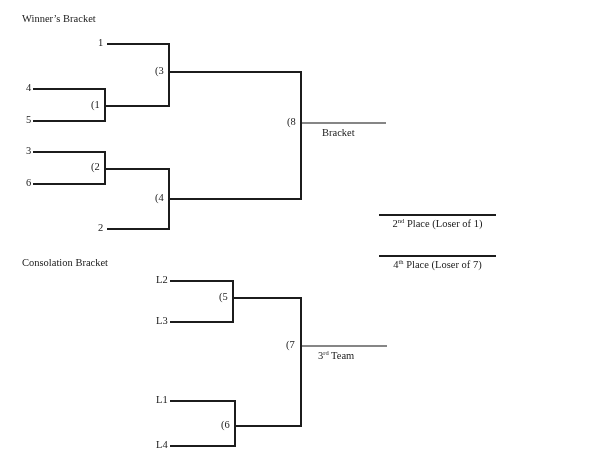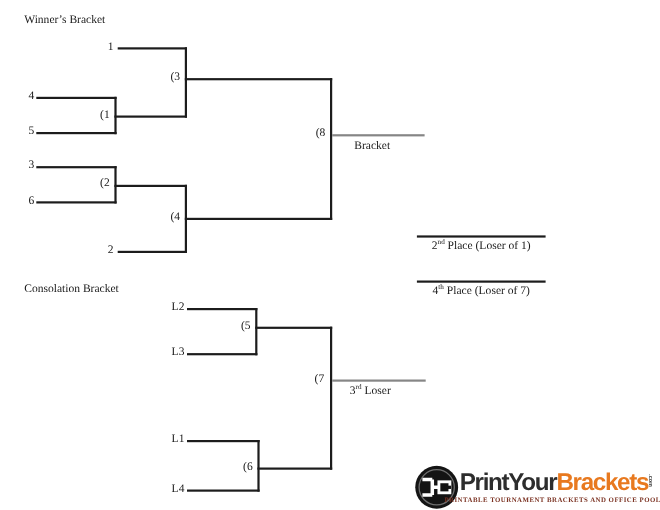--- a/index.html
+++ b/index.html
@@ -87,31 +87,19 @@
   <div class="abs hl gray" style="left:302px;top:345px;width:85px;"></div>
   <div class="abs hl" style="left:170px;top:400px;width:66px;"></div>
   <div class="abs hl" style="left:170px;top:445px;width:66px;"></div>
   <div class="abs vl" style="left:234px;top:400px;height:47px;"></div>
   <div class="abs hl" style="left:234px;top:425px;width:68px;"></div>
 
   <div class="abs lbl" style="left:156px;top:274px;">L2</div>
   <div class="abs lbl" style="left:219px;top:291px;">(5</div>
   <div class="abs lbl" style="left:156px;top:315px;">L3</div>
   <div class="abs lbl" style="left:286px;top:339px;">(7</div>
-  <div class="abs lbl" style="left:318px;top:350px;"><span>3</span><sup>rd</sup><span> Loser</span></div>
+  <div class="abs lbl" style="left:318px;top:350px;"><span>3</span><sup>rd</sup><span> Team</span></div>
   <div class="abs lbl" style="left:156px;top:394px;">L1</div>
   <div class="abs lbl" style="left:221px;top:419px;">(6</div>
   <div class="abs lbl" style="left:156px;top:439px;">L4</div>
 
-  <div class="abs" style="left:375px;top:421px;width:222px;height:43px;">
-    <svg class="abs" style="left:2px;top:2px;" width="40" height="40" viewBox="0 0 40 40">
-      <circle cx="20" cy="20" r="19.5" fill="#141414"></circle>
-      <circle cx="20" cy="20" r="16" fill="none" stroke="#6e6e6e" stroke-width="1.2"></circle>
-      <path d="M7 13 H16 M7 27 H16 M16 13 V27 M16 20 H22" stroke="#ffffff" stroke-width="3.2" fill="none"></path>
-      <rect x="22" y="15" width="10" height="10" fill="none" stroke="#ffffff" stroke-width="2.6"></rect>
-      <rect x="27" y="18.5" width="6" height="3" fill="#141414"></rect>
-    </svg>
-    <div class="abs logo-type" style="left:43px;top:6px;"><span class="brand-dark">PrintYour</span><span class="brand-orange">Brackets</span></div>
-    <div class="abs tld" style="left:213px;top:10px;height:18px;">.com</div>
-    <div class="abs tagline" style="left:29px;top:30px;">PRINTABLE TOURNAMENT BRACKETS AND OFFICE POOLS</div>
-  </div>
 
 </div>
 
 </body></html>

